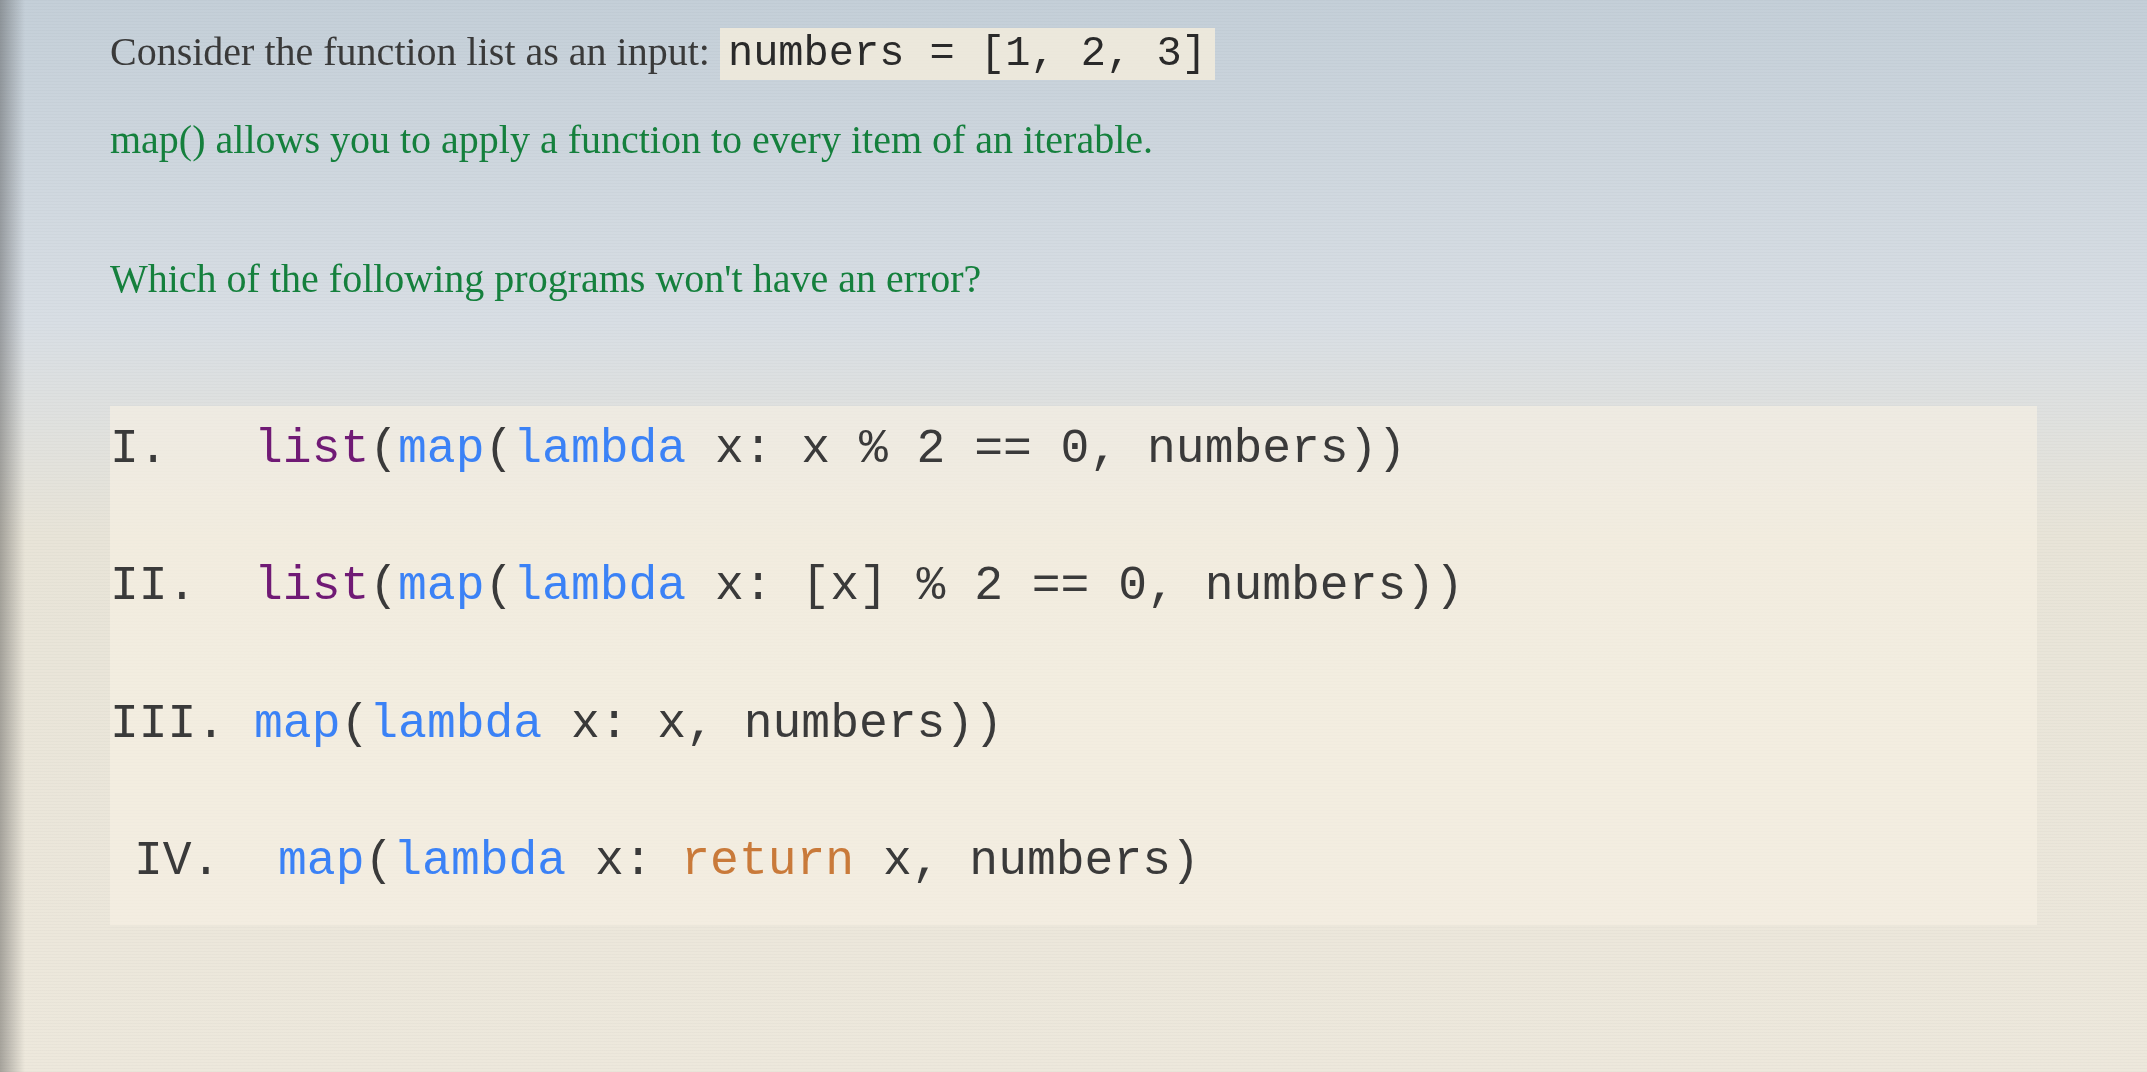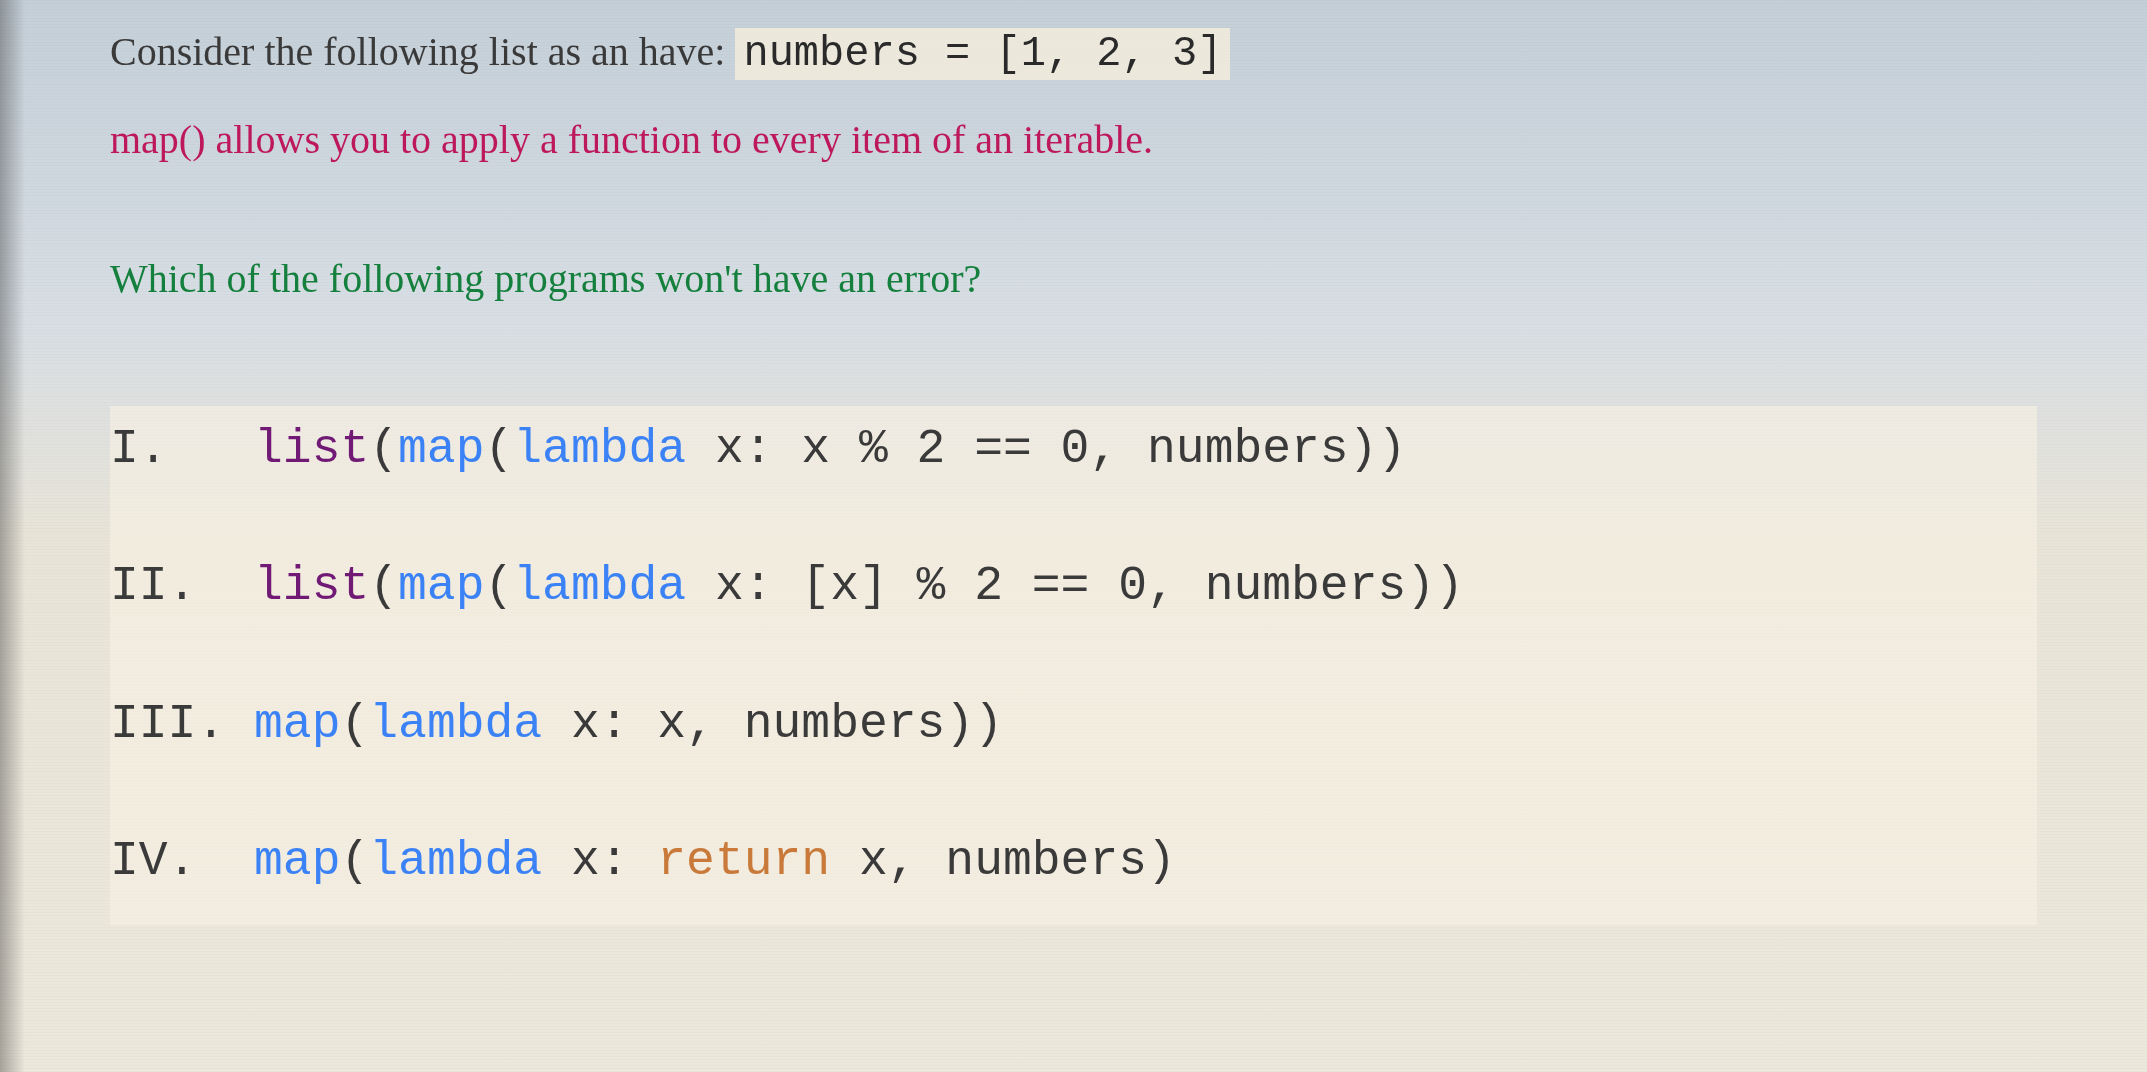--- a/index.html
+++ b/index.html
@@ -44,21 +44,21 @@
     
     .line1 {
       font-size: 40px;
       color: #3a3a3a;
       line-height: 1.6;
       margin-bottom: 20px;
     }
     
     .line2 {
       font-size: 40px;
-      color: #be185d;
+      color: #15803d;
       line-height: 1.6;
       font-family: Liberation Serif, serif;
     }
     
     .question-line {
       font-size: 40px;
       color: #15803d;
       line-height: 1.6;
       margin-bottom: 95px;
     }
@@ -81,20 +81,21 @@
       font-family: 'Courier New', Courier, monospace;
       font-size: 48px;
       color: #3a3a3a;
       line-height: 1.4;
       margin-bottom: 70px;
       white-space: pre;
     }
     
     .code-option:last-child {
       margin-bottom: 20px;
+      margin-left: 24px;
     }
     
     .roman {
       display: inline-block;
       min-width: 130px;
       color: #3a3a3a;
     }
     
     .kw-list {
       color: #701a75;
@@ -132,21 +133,21 @@
 </head>
 <body>
 
 <div class="left-edge"></div>
 <div class="moire-overlay"></div>
 
 <div class="content">
 
   <div class="intro-section">
     <div class="line1">
-      <span>Consider the following list as an have: </span><span class="code-inline">numbers = [1, 2, 3]</span>
+      <span>Consider the function list as an input: </span><span class="code-inline">numbers = [1, 2, 3]</span>
     </div>
     <div class="line2">map() allows you to apply a function to every item of an iterable.</div>
   </div>
 
   <div class="question-line">Which of the following programs won't have an error?</div>
 
   <div class="code-options">
 
   <div class="code-option"><span class="roman">I.   </span><span class="kw-list">list</span><span class="code-text">(</span><span class="kw-map">map</span><span class="code-text">(</span><span class="kw-lambda">lambda</span><span class="code-text"> x: x % </span><span class="num">2</span><span class="code-text"> == </span><span class="num">0</span><span class="code-text">, numbers))</span></div>
       <div class="code-option"><span class="roman">II.  </span><span class="kw-list">list</span><span class="code-text">(</span><span class="kw-map">map</span><span class="code-text">(</span><span class="kw-lambda">lambda</span><span class="code-text"> x: [x] % </span><span class="num">2</span><span class="code-text"> == </span><span class="num">0</span><span class="code-text">, numbers))</span></div>

